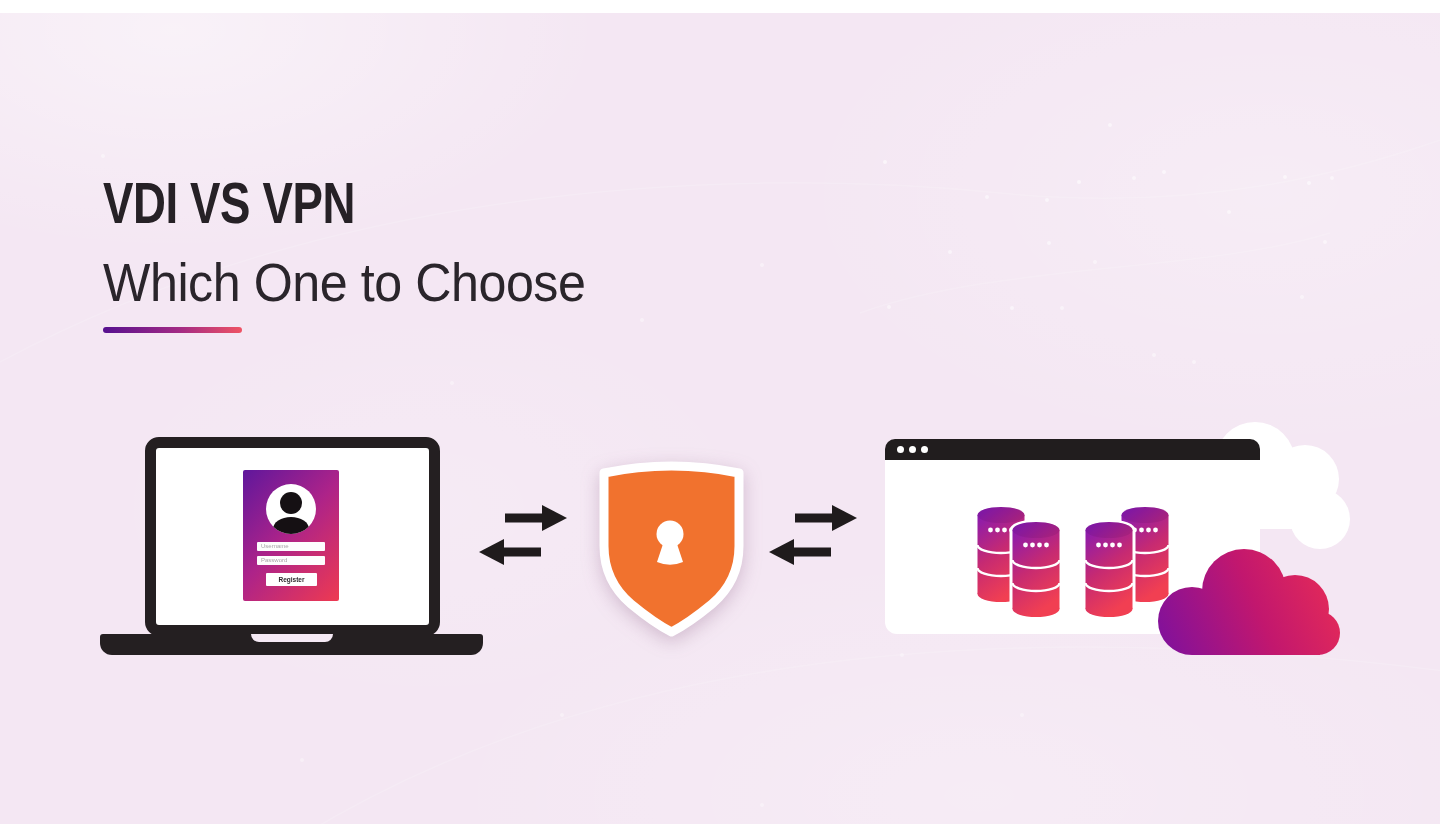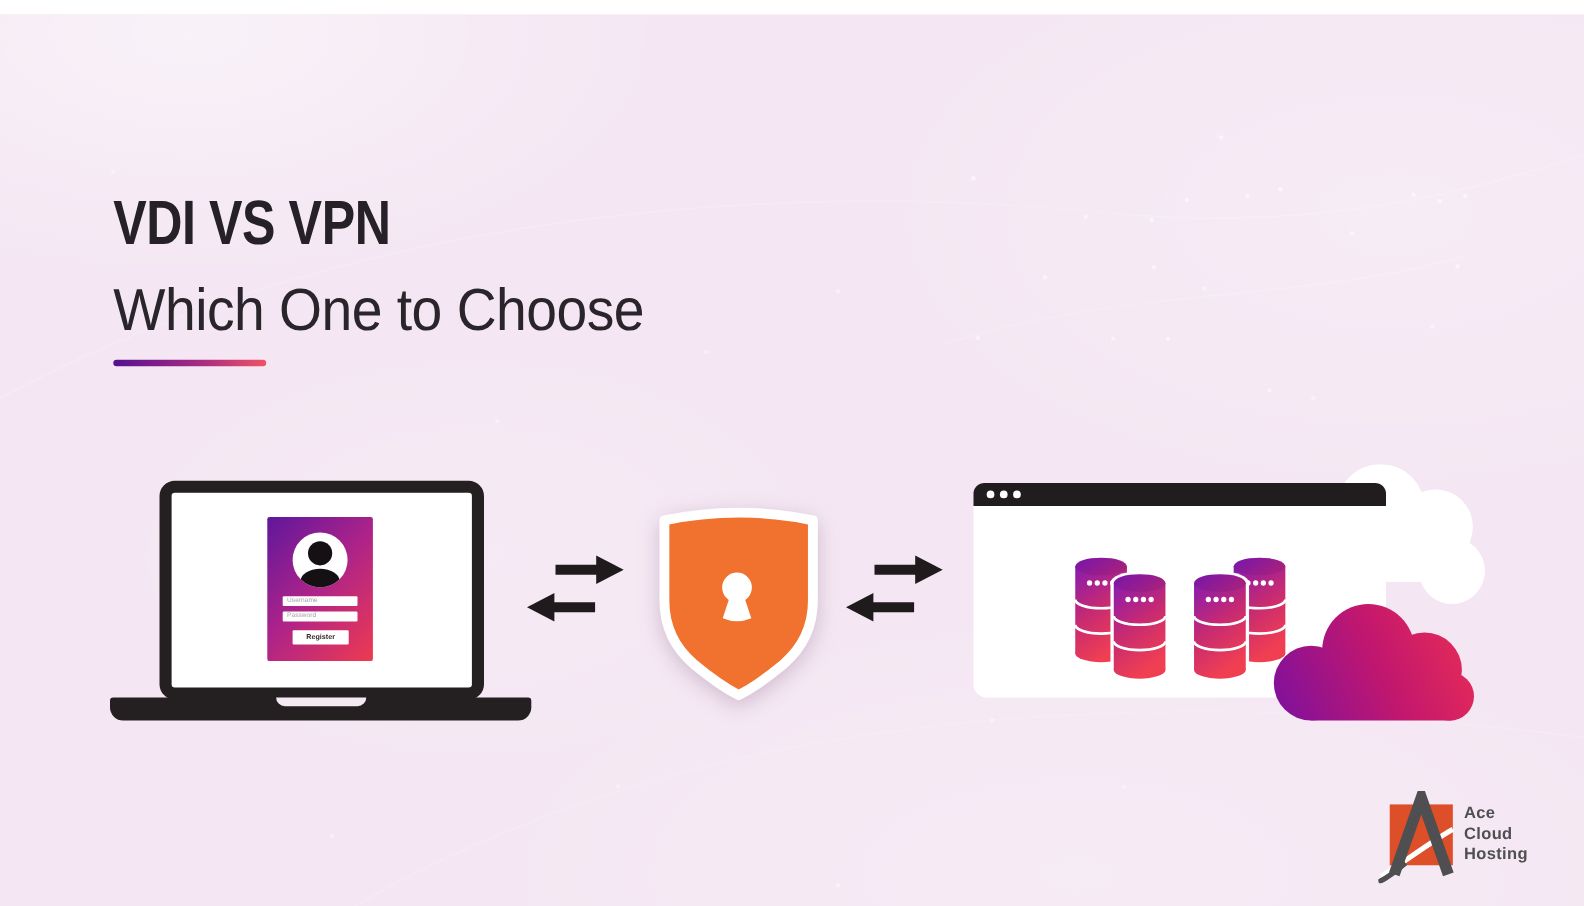--- a/index.html
+++ b/index.html
@@ -309,27 +309,14 @@
   <svg class="grad-cloud" viewBox="0 0 190 122">
     <g fill="url(#cloudGrad)">
       <circle cx="40" cy="80" r="34"></circle>
       <circle cx="92" cy="50" r="42"></circle>
       <circle cx="143" cy="68" r="34"></circle>
       <circle cx="166" cy="92" r="22"></circle>
       <rect x="40" y="70" width="128" height="44"></rect>
     </g>
   </svg>
 
-  <div class="logo">
-    <svg class="logo-mark" viewBox="-8 0 70 82">
-      <rect x="2" y="12" width="56" height="54" fill="#dd4f28"></rect>
-      <path d="M-6 76 C 14 64, 34 48, 58 34" stroke="#ffffff" stroke-width="4.5" fill="none"></path>
-      <path d="M-8 81 C 0 77, 8 71, 16 64" stroke="#4f4e50" stroke-width="4.5" fill="none"></path>
-      <path d="M6 74 L30 6 L54 74" stroke="#4f4e50" stroke-width="10" fill="none"></path>
-    </svg>
-    <div class="logo-text">
-      <div>Ace</div>
-      <div>Cloud</div>
-      <div>Hosting</div>
-    </div>
-  </div>
 
 </div>
 
 </body></html>

